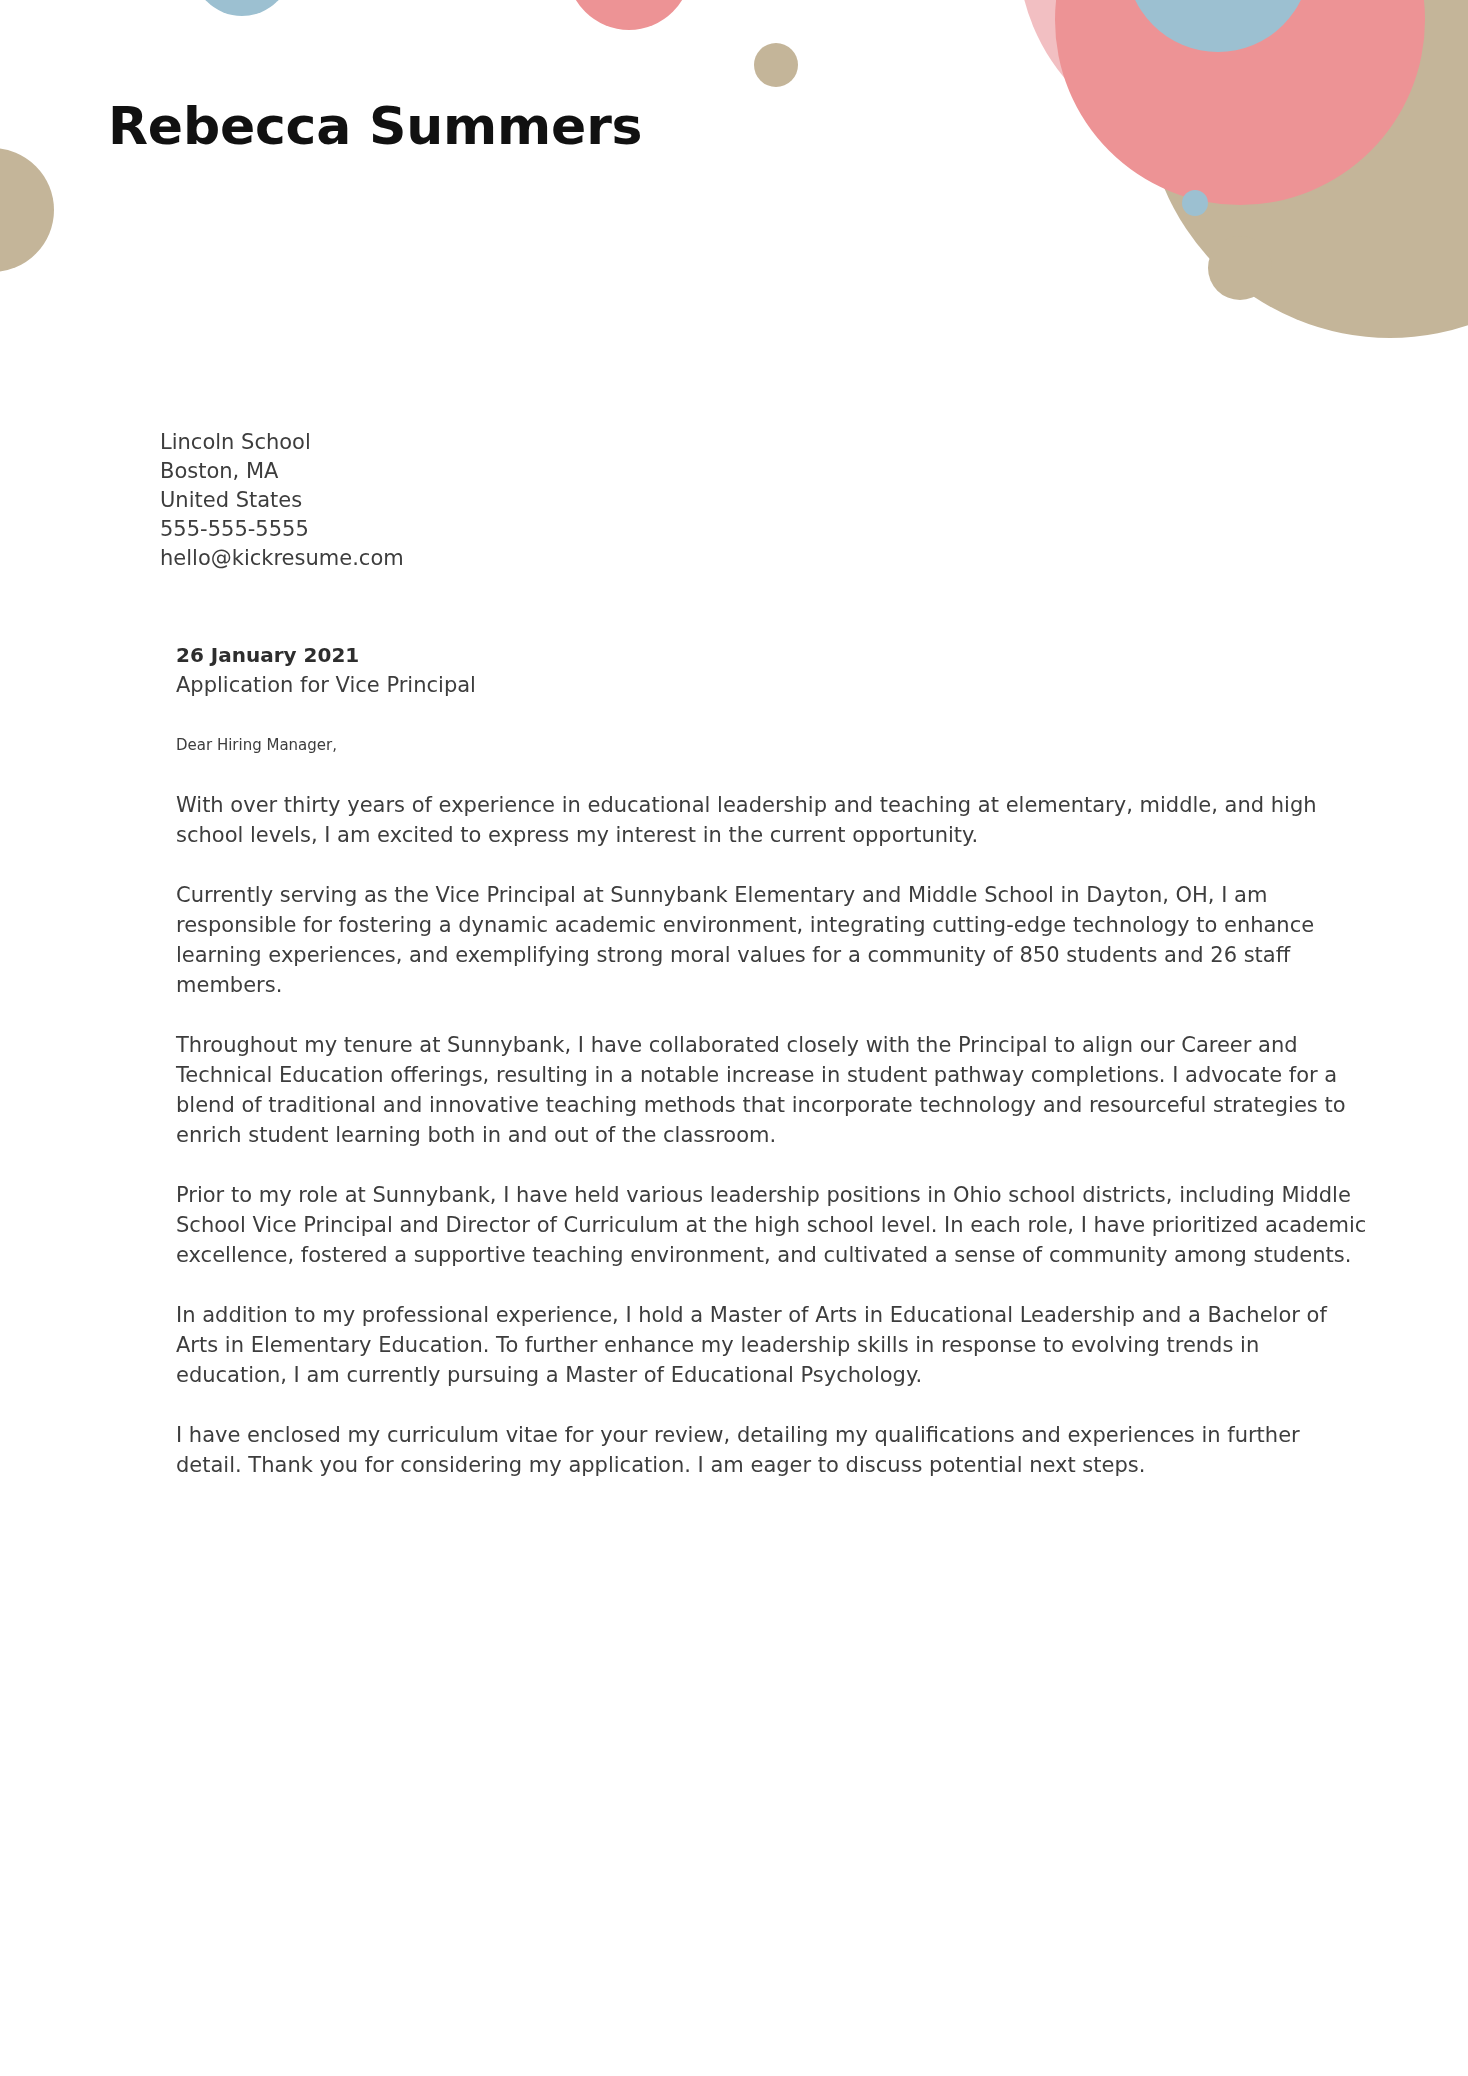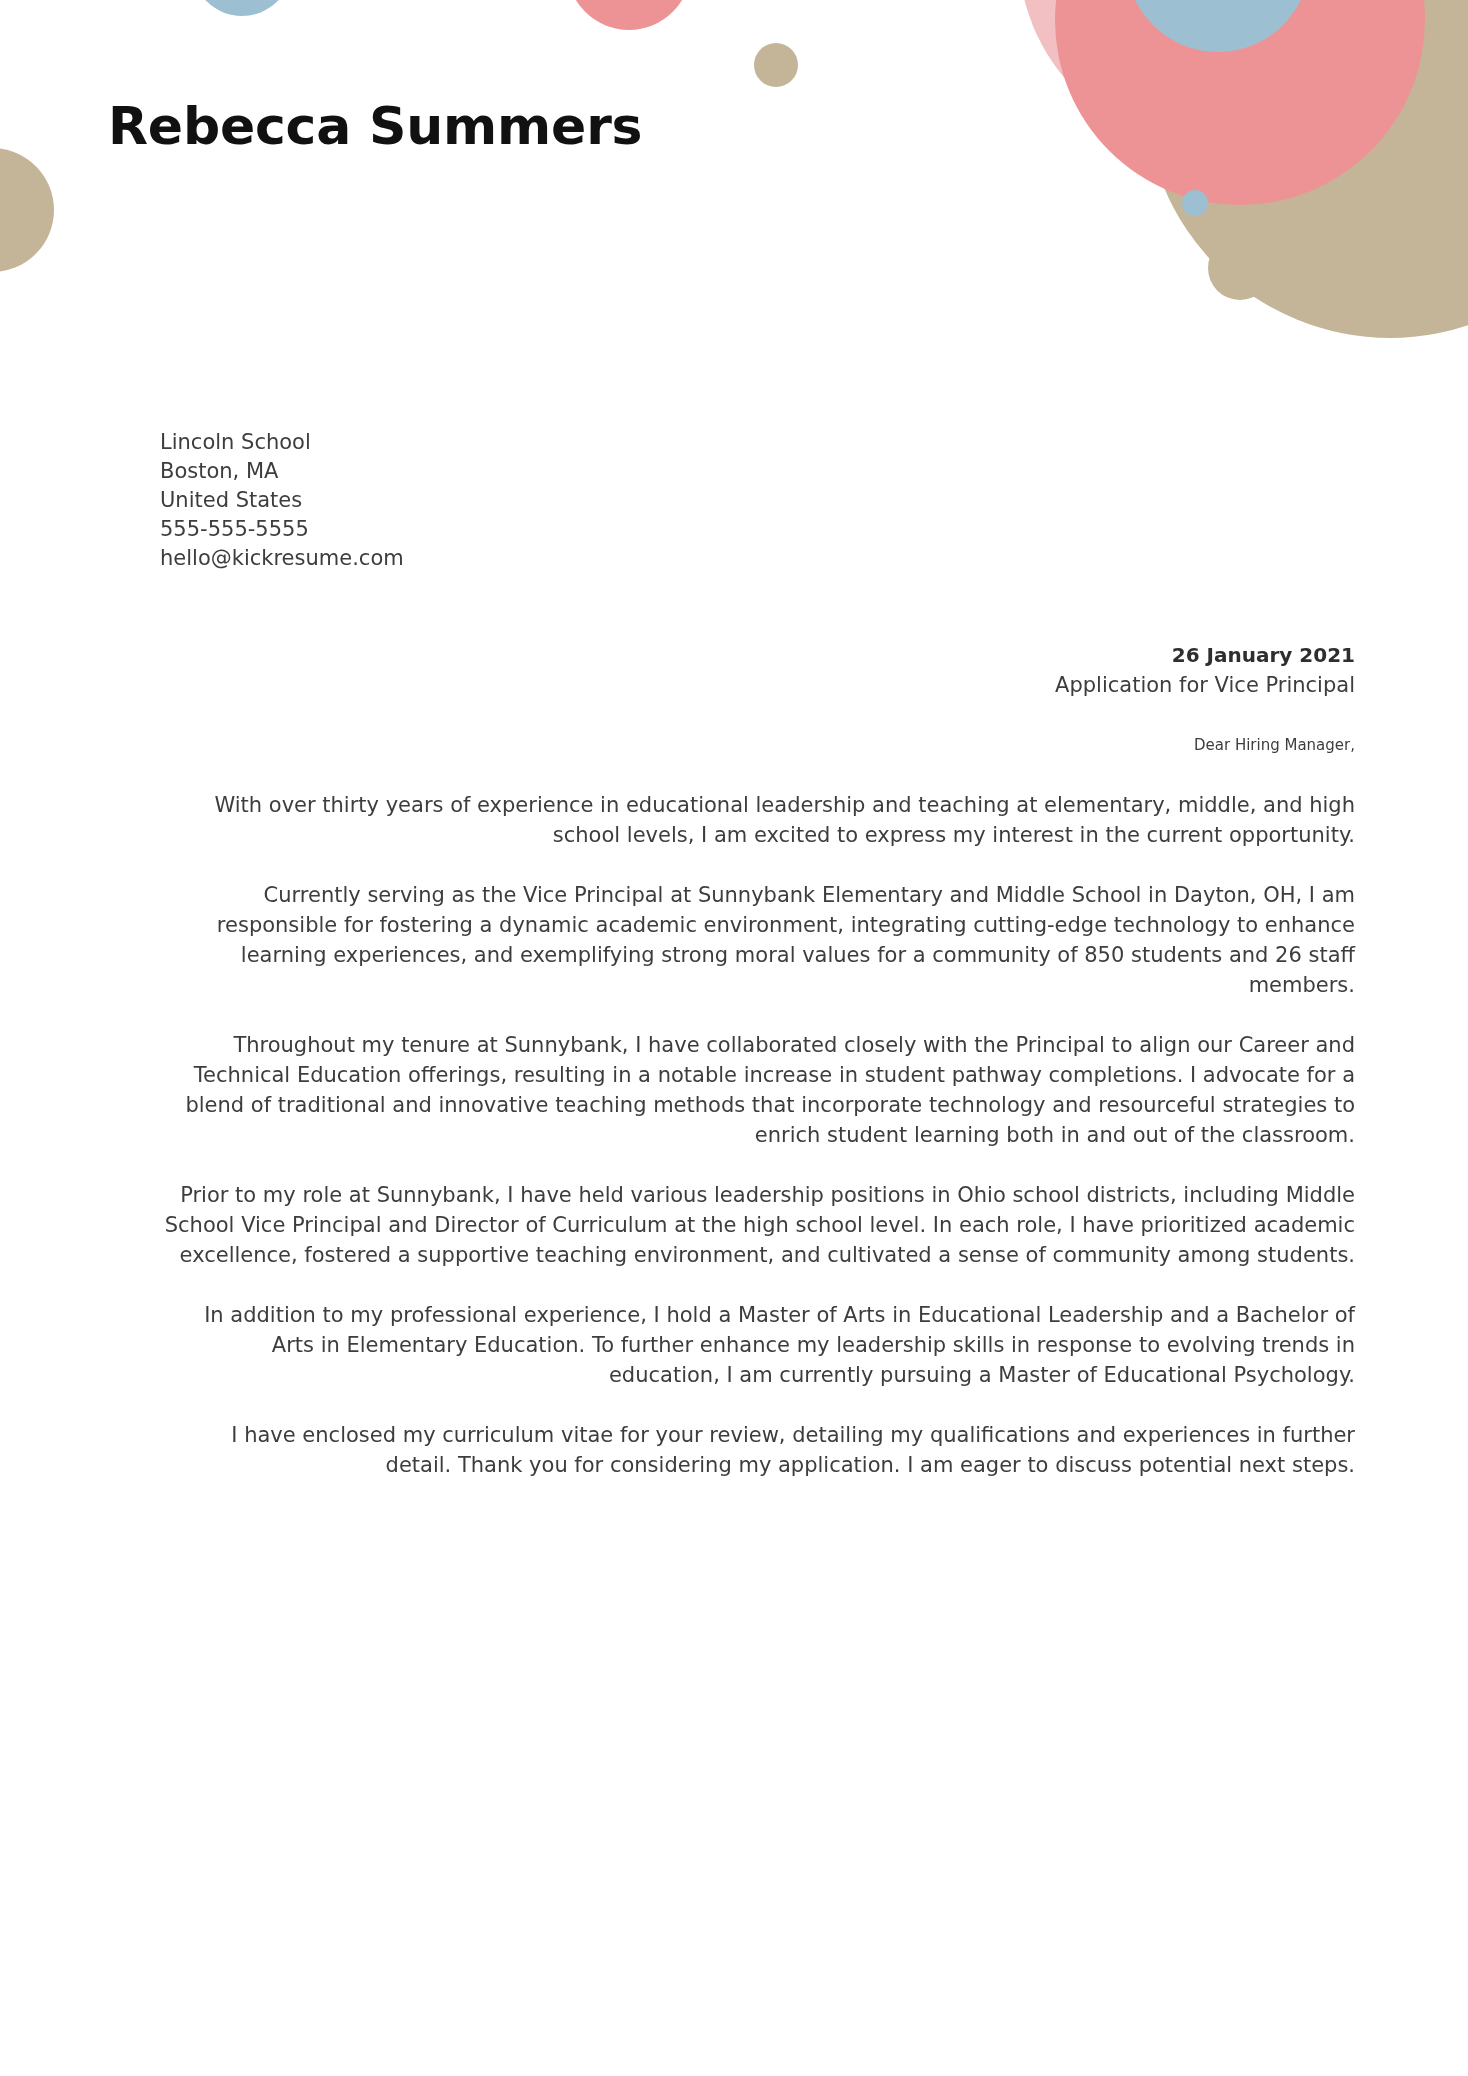--- a/index.html
+++ b/index.html
@@ -63,27 +63,26 @@
   .addr-block {
     font-size: 21px;
     line-height: 29px;
     color: #3d3d3d;
     font-weight: 400;
   }
   .addr-block.right { }
 
   .letter {
     position: absolute;
-    left: 160px;
+    left: 176px;
     width: 1195px;
     top: 640px;
     color: #3d3d3d;
     font-size: 21px;
     line-height: 30px;
-    text-align: right;
   }
 
   .meta-line {
     font-size: 20px;
     line-height: 30px;
     font-weight: 700;
     color: #2e2e2e;
     margin: 0;
   }
   .subject-line {

